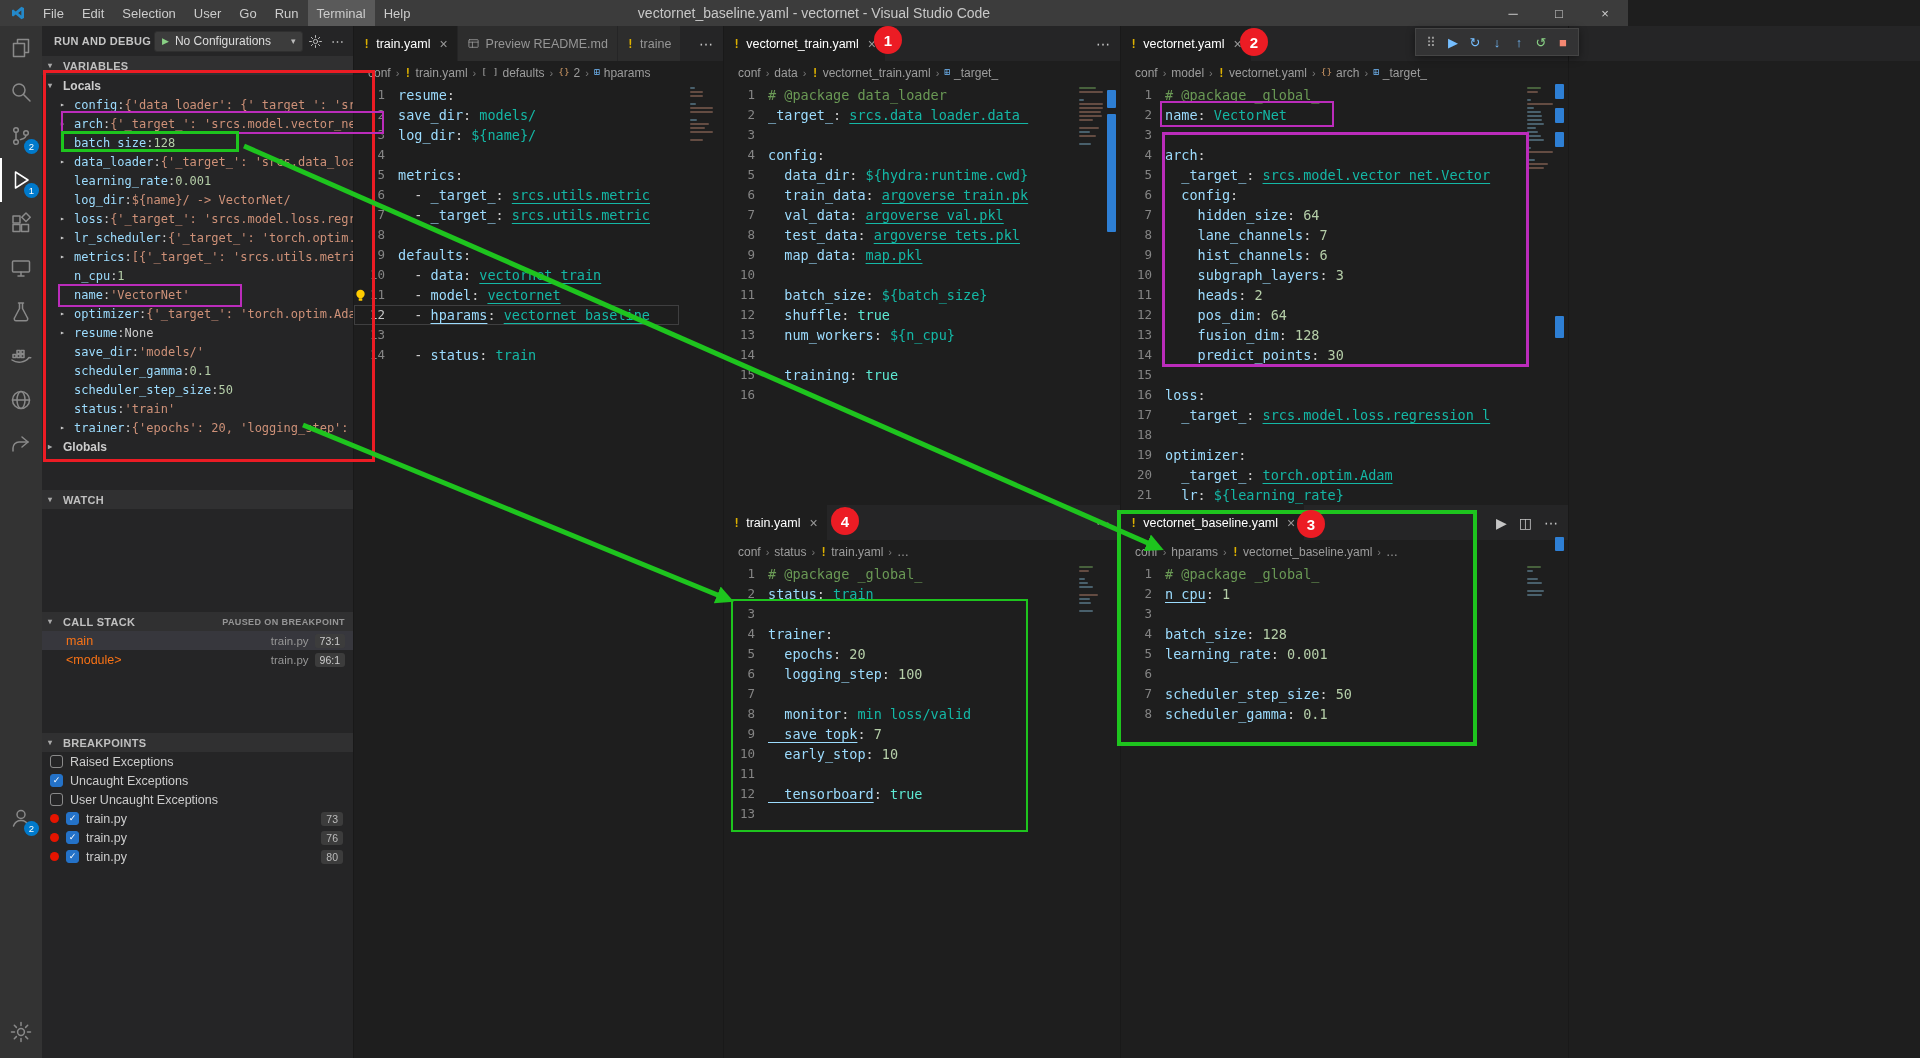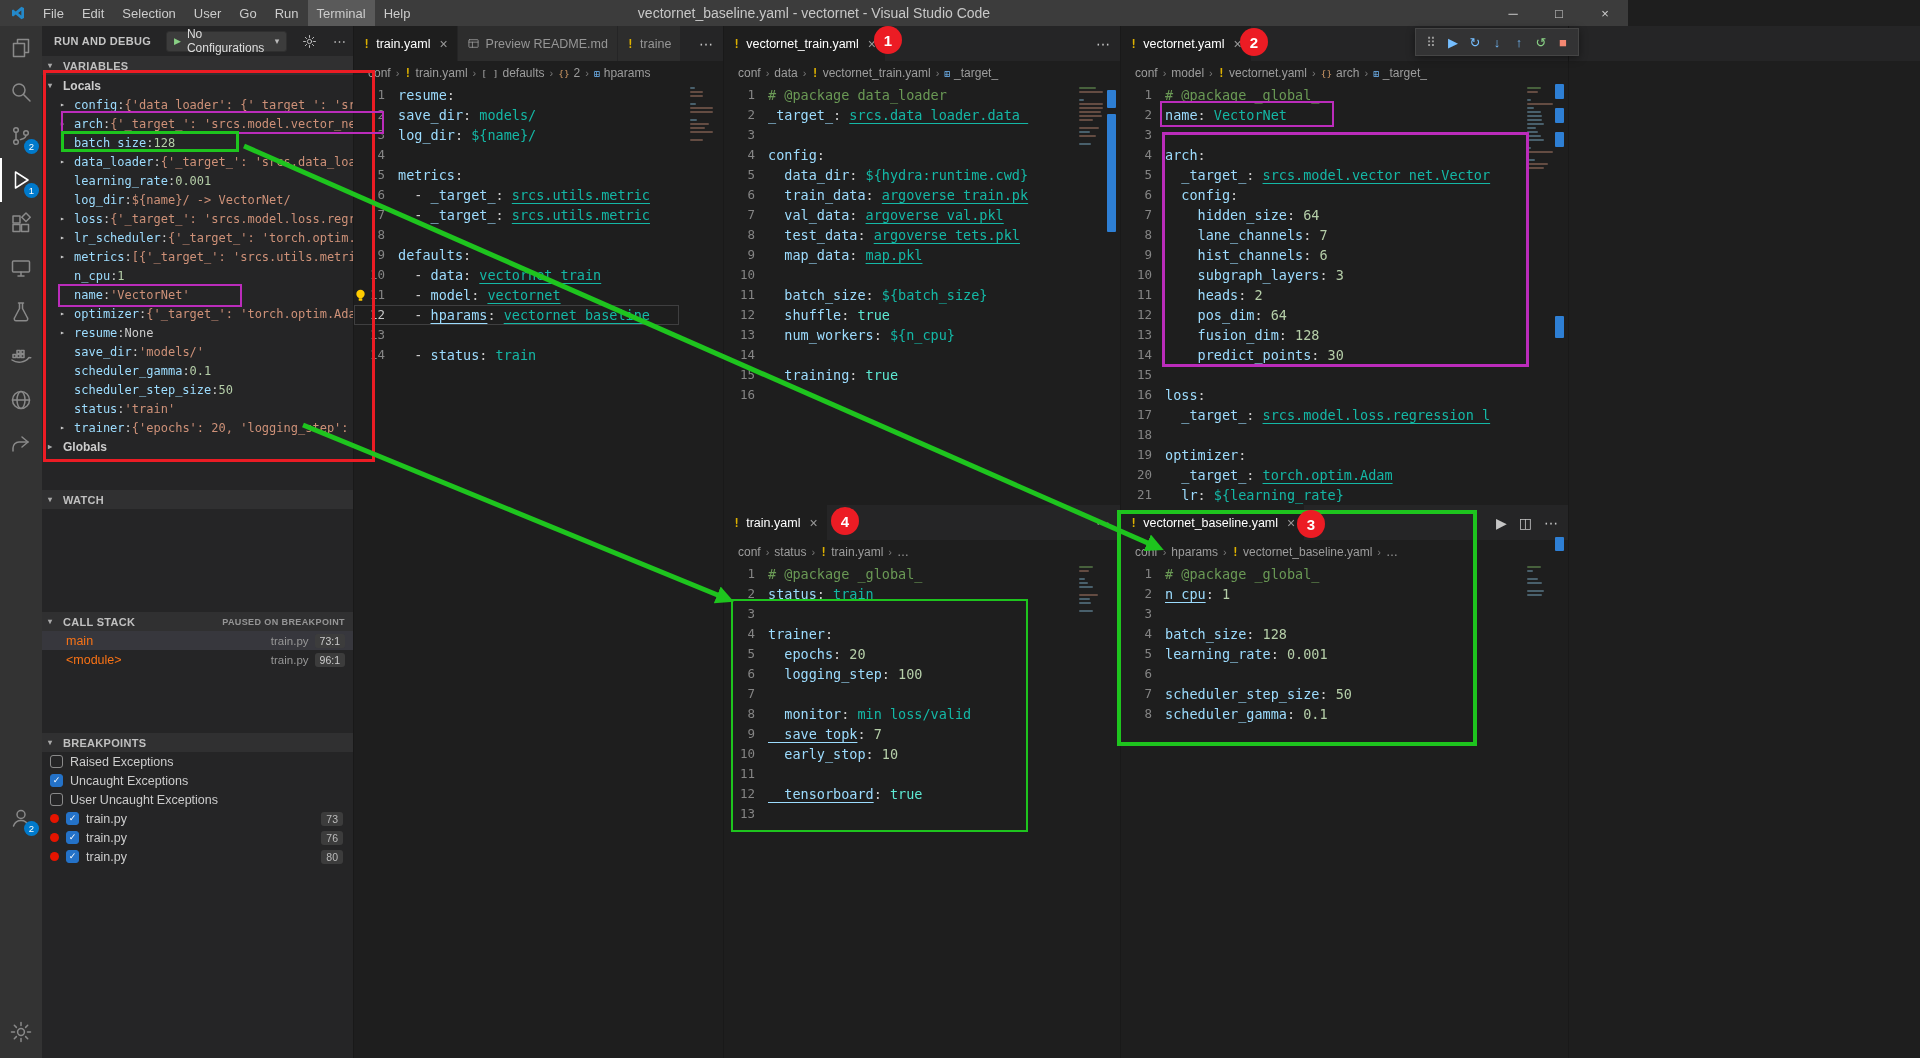--- a/index.html
+++ b/index.html
@@ -22,21 +22,21 @@
   .activitybar{position:absolute;left:0;top:26px;width:42px;height:1032px;background:#333333;z-index:20}
   .ab-item{height:44px;width:42px;position:relative;display:flex;align-items:center;justify-content:center;color:#8a8a8a}
   .ab-item.active{color:#ffffff;box-shadow:inset 2px 0 0 #ffffff}
   .ab-badge{position:absolute;right:3px;bottom:4px;min-width:15px;height:15px;border-radius:8px;background:#007acc;
             color:#fff;font-size:9.5px;display:flex;align-items:center;justify-content:center;padding:0 3px}
   .ab-bottom{position:absolute;bottom:4px;left:0}
   .ab-item[data-name="activity-bar-item-accounts"]{position:absolute;top:770px;left:0}
 
   
   .sidebar{position:absolute;left:42px;top:26px;width:311px;height:1032px;background:#252526;z-index:10;overflow:hidden}
-  .sb-head{position:absolute;top:0;left:0;right:0;height:30px;display:flex;align-items:center;gap:15px;padding:0 6px 0 12px}
+  .sb-head{position:absolute;top:0;left:0;right:0;height:30px;display:flex;align-items:center;gap:3px;padding:0 6px 0 12px}
   .sb-title{font-size:11px;font-weight:bold;color:#c5c5c5;letter-spacing:.3px;white-space:nowrap}
   .cfg-dd{height:21px;background:#3c3c3c;border:1px solid #2f2f2f;border-radius:3px;display:flex;align-items:center;
           gap:6px;padding:0 7px;font-size:12px;color:#dddddd;width:158px}
   .cfg-play{color:#89d185;font-size:9px}
   .cfg-ar{margin-left:auto;color:#bbbbbb;font-size:9px}
   .sb-ic{color:#c5c5c5;display:flex;align-items:center;justify-content:center;width:20px;height:20px}
   .sect-h{position:absolute;left:0;right:0;height:19px;background:#303031;display:flex;align-items:center;gap:5px;
           padding:0 8px 0 6px;font-size:11px;font-weight:bold;color:#c0c0c0;letter-spacing:.3px}
   .sect-h .chev{font-size:8px;color:#a8a8a8;width:10px}
   .sect-status{margin-left:auto;font-size:9px;font-weight:bold;color:rgba(204,204,204,.65);letter-spacing:.4px}
@@ -69,21 +69,21 @@
   
   .group{position:absolute;background:#1e1e1e;overflow:hidden;border-left:1px solid #191919}
   .tabs{display:flex;position:relative;height:35px;background:#252526;overflow:hidden}
   .tab{display:flex;align-items:center;gap:6px;padding:0 9px;font-size:12.5px;background:#2d2d2d;color:#969696;
        border-right:1px solid #252526;white-space:nowrap;flex:none}
   .tab.active{background:#1e1e1e;color:#ffffff}
   .tab-close{color:#9a9a9a;font-size:14px;margin-left:3px}
   .tab-actions{position:absolute;right:0;top:0;height:100%;display:flex;align-items:center;gap:12px;padding:0 10px;
                background:#252526;color:#c5c5c5;font-size:14px}
   .crumbs{height:24px;display:flex;align-items:center;padding-left:14px;font-size:12px;color:#9d9d9d;gap:5px;white-space:nowrap;overflow:hidden}
-  .crumb{display:flex;align-items:center;gap:4px}
+  .crumb{display:flex;gap:4px}
   .crumb-sep{color:#7a7a7a;font-size:11px}
   .fi-yaml{color:#ddb100;font-weight:bold;font-family:"DejaVu Sans Mono",monospace;font-size:12px}
   .fi-prev{display:flex;color:#9d9d9d}
   .ci{font-size:9.5px;color:#a8a8a8;font-family:"DejaVu Sans Mono",monospace}
   .ci.obj{color:#d19a66}
   .ci.fld{color:#75beff}
   .code{position:absolute;left:0;top:59px;right:44px;bottom:0;overflow:hidden;
         font-family:"DejaVu Sans Mono",monospace;font-size:13.5px;line-height:20px;white-space:pre}
   .line{display:flex;height:20px;align-items:center}
   .line.cur{box-shadow:inset 0 0 0 1px #3f3f40}

